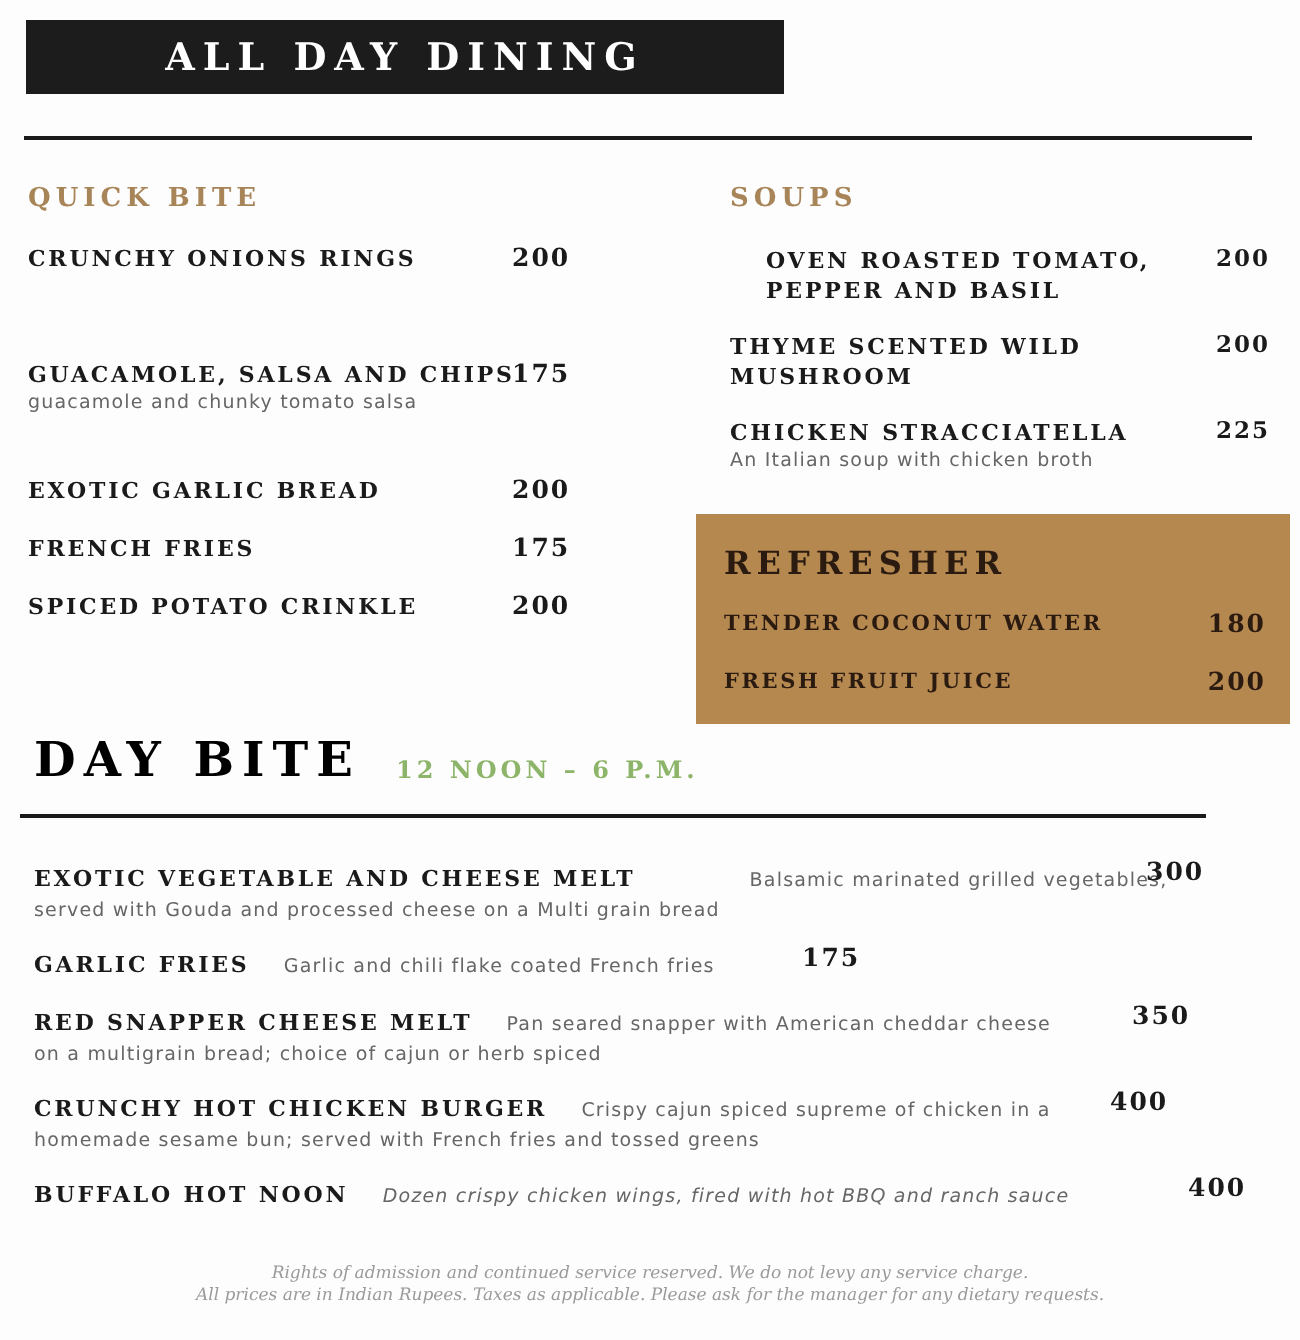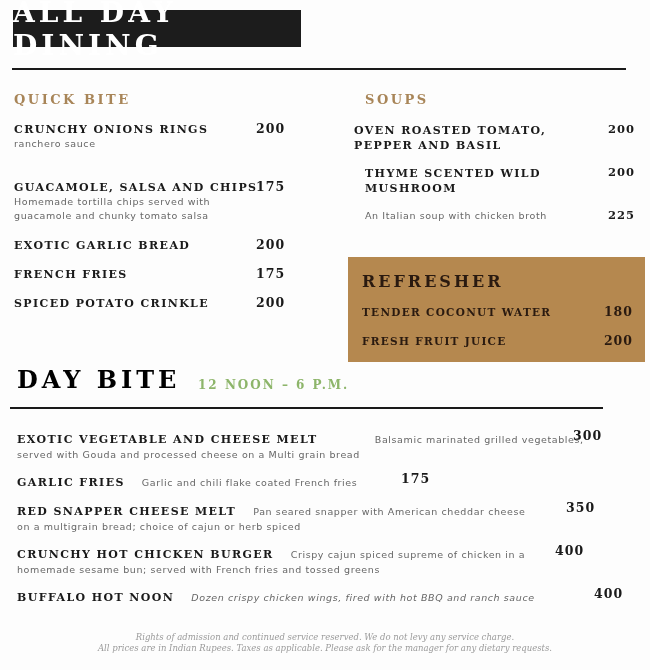--- a/index.html
+++ b/index.html
@@ -1,22 +1,22 @@
 <!DOCTYPE html>
 <html><head>
 <meta charset="utf-8">
 <style>
   html, body { margin:0; padding:0; }
   body {
     width:650px; height:670px; background:#fdfdfd; position:relative; overflow:hidden;
     font-family:"DejaVu Serif", serif; color:#1a1a1a;
   }
   .title-box {
-    position:absolute; left:13px; top:10px; width:288px; height:37px; background:#1c1c1c;
-    color:#fff; font-family:"DejaVu Serif", serif; font-weight:bold; font-size:28px;
+    position:absolute; left:13px; top:10px; width:379px; height:37px; background:#1c1c1c;
+    color:#fff; font-family:"DejaVu Serif", serif; font-weight:bold; font-size:19px;
     letter-spacing:4px; display:flex; align-items:center; justify-content:center;
   }
   .rule { position:absolute; height:2px; background:#1a1a1a; }
   .sec-title {
     position:absolute; font-family:"DejaVu Serif", serif; font-weight:bold; font-size:13px;
     letter-spacing:2.5px; color:#a88558;
   }
   .item { position:absolute; }
   .iname {
     font-family:"DejaVu Serif", serif; font-weight:bold; font-size:11px; letter-spacing:1.4px;
@@ -68,27 +68,25 @@
 </head>
 <body>
 
 <div class="title-box">ALL DAY DINING</div>
 <div class="rule" style="left:12px; top:68px; width:614px;"></div>
 
 <div class="sec-title" style="left:14px; top:92px;">QUICK BITE</div>
 
 <div class="item" style="left:14px; top:122px; width:272px;">
   <div class="iname">CRUNCHY ONIONS RINGS</div>
-  <div class="idesc">ranchero sauce</div>
 </div>
 <div class="price" style="left:256px; top:121px;">200</div>
 
 <div class="item" style="left:14px; top:180px; width:272px;">
   <div class="iname">GUACAMOLE, SALSA AND CHIPS</div>
-  <div class="idesc">Homemade tortilla chips served with</div>
   <div class="idesc">guacamole and chunky tomato salsa</div>
 </div>
 <div class="price" style="left:256px; top:179px;">175</div>
 
 <div class="item" style="left:14px; top:238px;">
   <div class="iname">EXOTIC GARLIC BREAD</div>
 </div>
 <div class="price" style="left:256px; top:237px;">200</div>
 
 <div class="item" style="left:14px; top:267px;">
@@ -96,33 +94,34 @@
 </div>
 <div class="price" style="left:256px; top:266px;">175</div>
 
 <div class="item" style="left:14px; top:296px;">
   <div class="iname">SPICED POTATO CRINKLE</div>
 </div>
 <div class="price" style="left:256px; top:295px;">200</div>
 
 <div class="sec-title" style="left:365px; top:92px;">SOUPS</div>
 
-<div class="item" style="left:354px; top:123px;">
+<div class="item" style="left:383px; top:123px;">
   <div class="iname">OVEN ROASTED TOMATO,</div>
   <div class="iname">PEPPER AND BASIL</div>
 </div>
 <div class="price" style="left:608px; top:122px; font-size:11.5px;">200</div>
 
 <div class="item" style="left:365px; top:166px;">
   <div class="iname">THYME SCENTED WILD</div>
   <div class="iname">MUSHROOM</div>
 </div>
 <div class="price" style="left:608px; top:165px; font-size:11.5px;">200</div>
 
 <div class="item" style="left:365px; top:209px;">
+  <div class="iname">CHICKEN STRACCIATELLA</div>
   <div class="idesc">An Italian soup with chicken broth</div>
 </div>
 <div class="price" style="left:608px; top:208px; font-size:11.5px;">225</div>
 
 <div class="refresher">
   <div class="ref-title">REFRESHER</div>
   <div class="ref-name" style="top:49px;">TENDER COCONUT WATER</div>
   <div class="ref-price" style="top:47px;">180</div>
   <div class="ref-name" style="top:78px;">FRESH FRUIT JUICE</div>
   <div class="ref-price" style="top:76px;">200</div>

